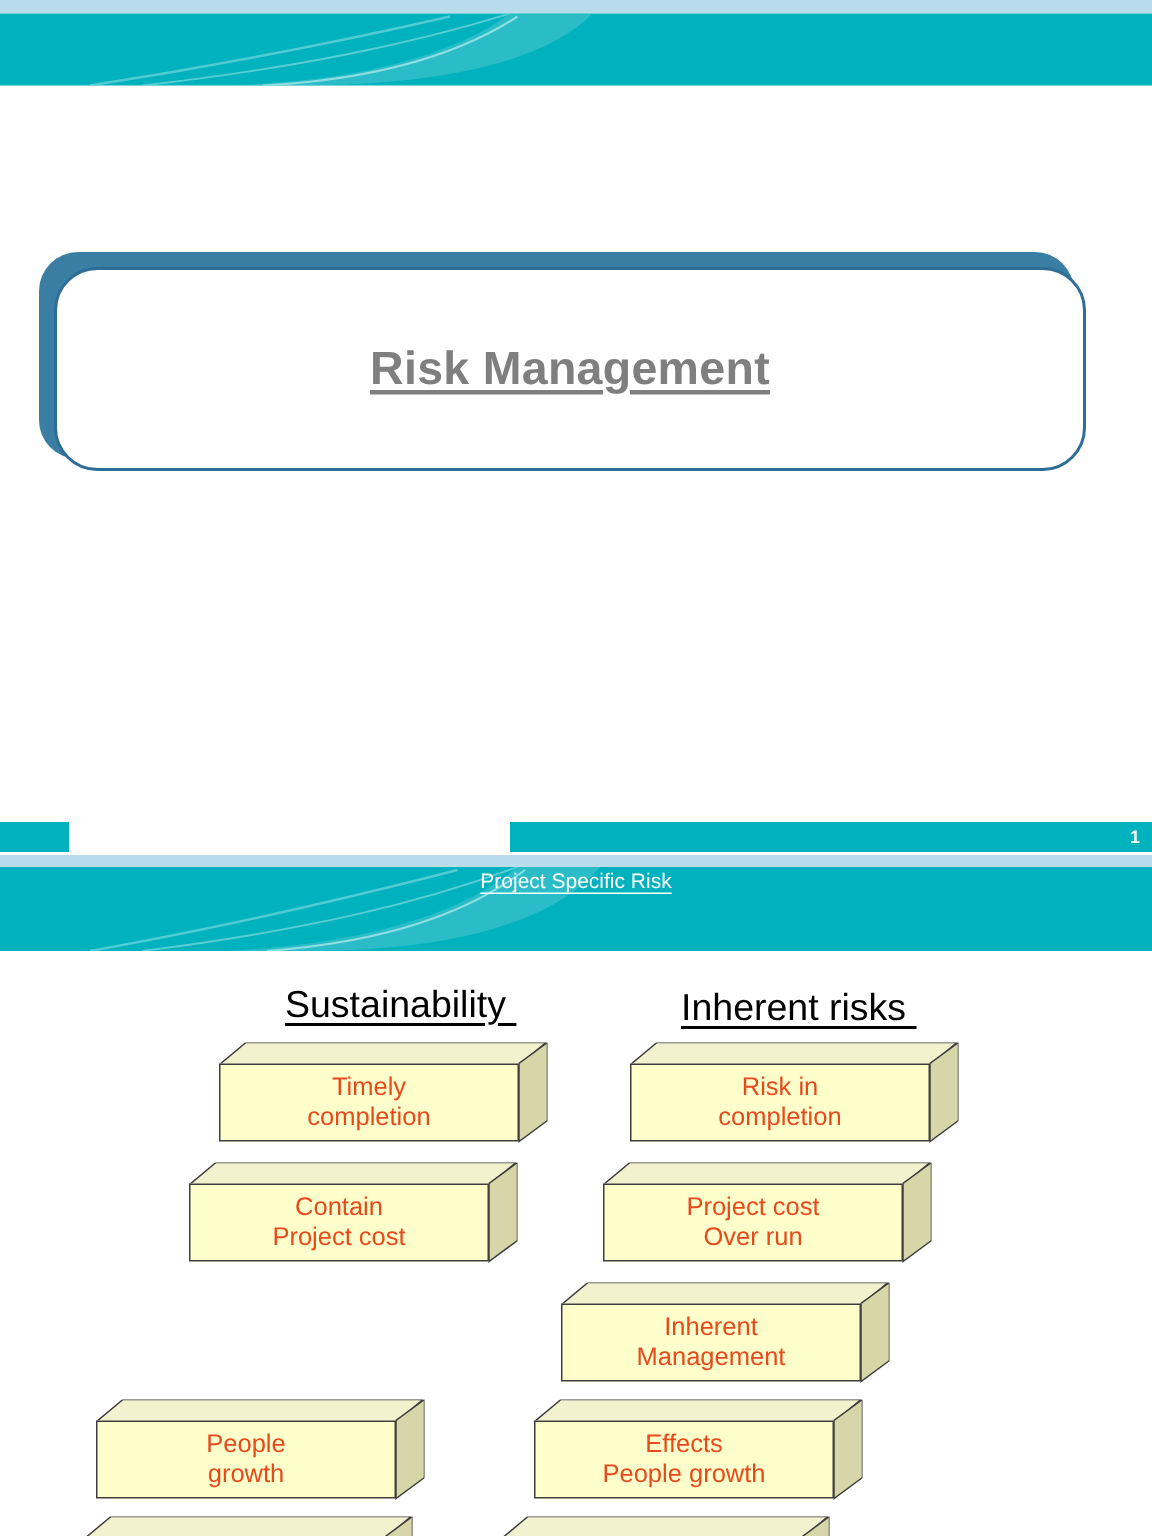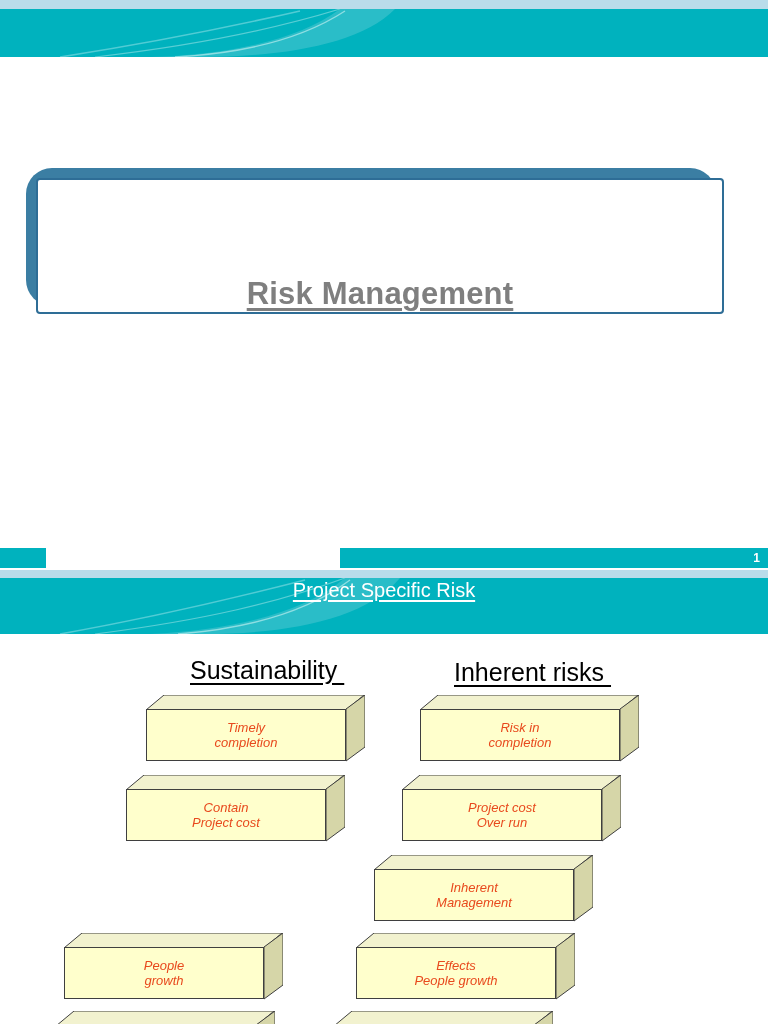--- a/index.html
+++ b/index.html
@@ -65,26 +65,26 @@
     width: 690px;
     height: 138px;
     border-radius: 26px;
     background: #3b7ea3;
   }
   #title-box {
     position: absolute;
     left: 10px; top: 10px;
     width: 688px;
     height: 136px;
-    border-radius: 4px;
+    border-radius: 29px;
     background: #ffffff;
     border: 2.5px solid #2e6d96;
     box-sizing: border-box;
     display: flex;
-    align-items: flex-end;
+    align-items: center;
     justify-content: center;
   }
   #title-text {
     font-size: 31px;
     font-weight: bold;
     color: #7f7f7f;
     text-decoration: underline;
     text-underline-offset: 4px;
     letter-spacing: 0.2px;
     white-space: nowrap;
@@ -138,21 +138,21 @@
     height: 56px;
     background: #00b2be;
     overflow: hidden;
   }
   #s2-title {
     position: absolute;
     left: 0; top: 9px;
     width: 768px;
     text-align: center;
     color: #ffffff;
-    font-size: 20px;
+    font-size: 14px;
     text-decoration: underline;
     text-underline-offset: 3px;
     z-index: 3;
   }
 
   .col-heading {
     position: absolute;
     font-size: 25px;
     color: #000000;
     text-decoration: underline;
@@ -179,23 +179,22 @@
     box-sizing: border-box;
     display: flex;
     flex-direction: column;
     align-items: center;
     justify-content: center;
     line-height: 1.18;
     z-index: 2;
   }
   .box3d .face span {
     color: #e8491d;
-    font-size: 13px;
+    font-size: 17px;
     white-space: nowrap;
-    font-style: italic;
   }
   .box3d .top {
     position: absolute;
     left: 0;
     top: 0;
     width: 218px;
     height: 15px;
     z-index: 1;
   }
   .box3d .side {

